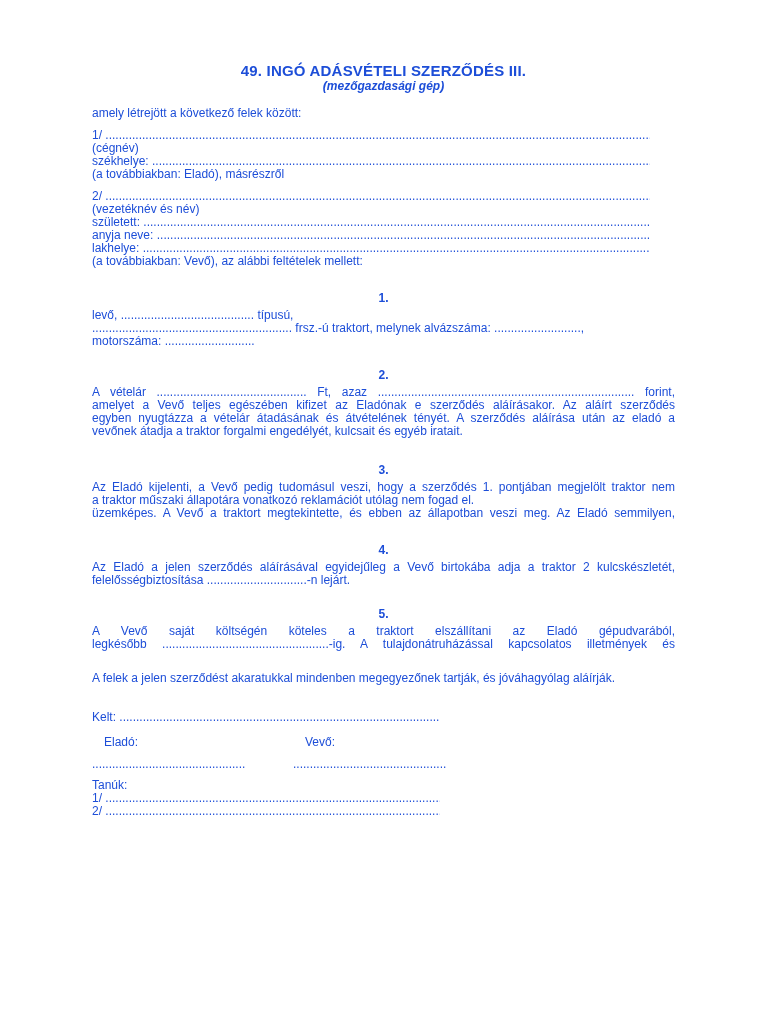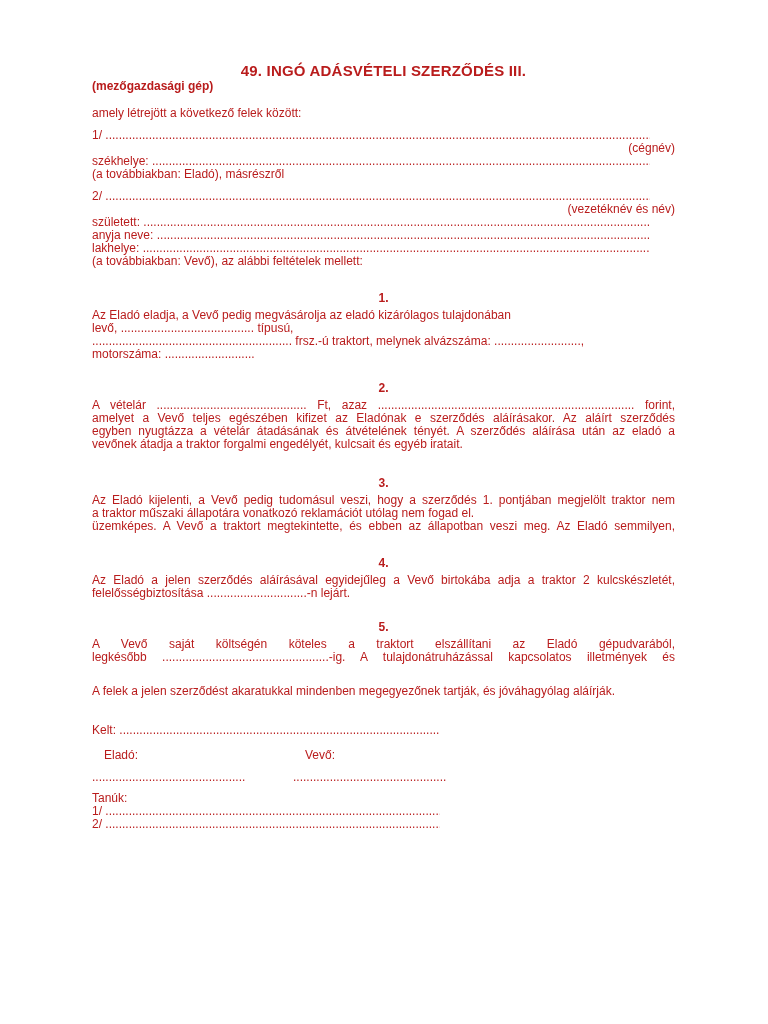--- a/index.html
+++ b/index.html
@@ -1,32 +1,32 @@
 <!DOCTYPE html>
 <html><head>
 <meta charset="utf-8">
 <style>
   html,body{margin:0;padding:0;background:#ffffff;}
   .page{
     position:relative;
     width:768px;height:1024px;
     background:#ffffff;
-    color:#b91c1c;
+    color:#1d4ed8;
     font-family:"Liberation Sans","DejaVu Sans",sans-serif;
     font-size:12px;line-height:13px;
     box-sizing:border-box;
     padding:62px 93px 0 92px;
     overflow:hidden;
   }
   .t-title{text-align:center;font-weight:bold;font-size:15px;line-height:17px;letter-spacing:.2px;}
-  .t-sub{text-align:left;font-weight:bold;font-size:12px;line-height:14px;}
+  .t-sub{text-align:center;font-weight:bold;font-size:12px;line-height:14px;font-style:italic;}
   .line{line-height:13px;}
   .dotline{white-space:nowrap;overflow:hidden;max-width:558px;}
   .shortdot{max-width:348px;}
-  .center{text-align:right;}
+  .center{text-align:left;}
   .secnum{text-align:center;font-weight:bold;line-height:13px;}
   .pline{line-height:13px;}
   .j{text-align:justify;text-align-last:justify;}
   .mt-opening{margin-top:14px;}
   .mt-block{margin-top:9px;}
   .mt-sec1{margin-top:24px;}
   .mt-sec2{margin-top:21px;}
   .mt-sec3{margin-top:26px;}
   .mt-sec4{margin-top:24px;}
   .mt-sec5{margin-top:21px;}
@@ -57,21 +57,20 @@
 
   <div class="line dotline mt-block">2/ ..........................................................................................................................................................................</div>
   <div class="line center">(vezetéknév és név)</div>
   <div class="line dotline">született: ..........................................................................................................................................................................</div>
   <div class="line dotline">anyja neve: ..........................................................................................................................................................................</div>
   <div class="line dotline">lakhelye: ..........................................................................................................................................................................</div>
   <div class="line">(a továbbiakban: Vevő), az alábbi feltételek mellett:</div>
 
   <div class="secnum mt-sec1">1.</div>
   <div class="mt-para">
-    <div class="pline">Az Eladó eladja, a Vevő pedig megvásárolja az eladó kizárólagos tulajdonában</div>
     <div class="pline">levő, ........................................ típusú,</div>
     <div class="pline">............................................................ frsz.-ú traktort, melynek alvázszáma: ..........................,</div>
     <div class="pline">motorszáma: ...........................</div>
   </div>
 
   <div class="secnum mt-sec2">2.</div>
   <div class="mt-para">
     <div class="pline j">A vételár ............................................. Ft, azaz ............................................................................. forint,</div>
     <div class="pline j">amelyet a Vevő teljes egészében kifizet az Eladónak e szerződés aláírásakor. Az aláírt szerződés</div>
     <div class="pline j">egyben nyugtázza a vételár átadásának és átvételének tényét. A szerződés aláírása után az eladó a</div>

